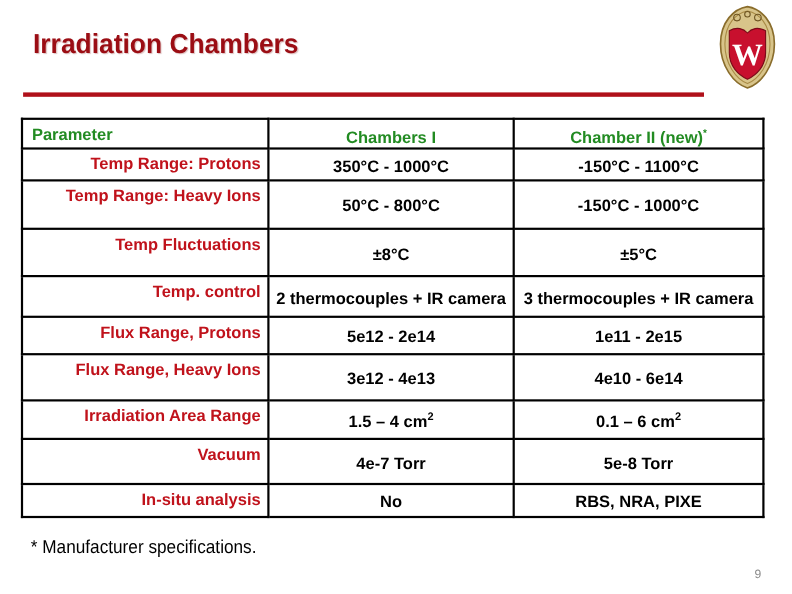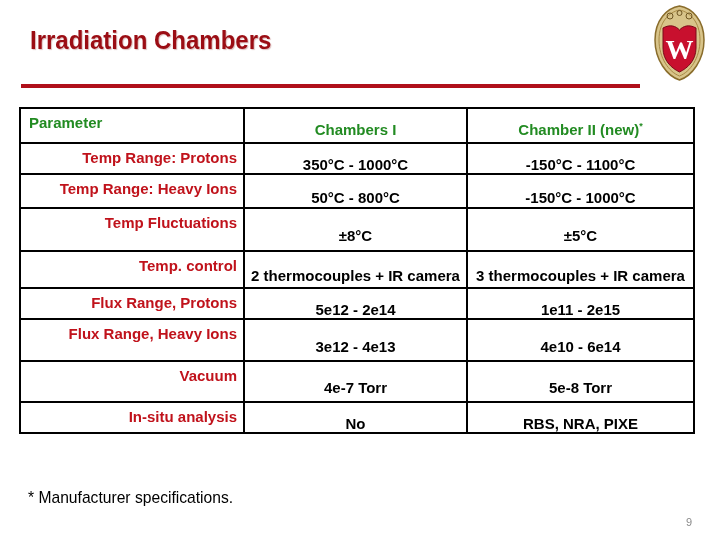--- a/index.html
+++ b/index.html
@@ -76,21 +76,21 @@
       text-align: left;
       color: #228b22;
       padding-left: 8px;
       padding-top: 5px;
     }
     table.spec-table tr.header td.col {
       padding-top: 8px;
     }
     table.spec-table td.val {
       font-weight: bold;
-      padding-top: 12px;
+      padding-top: 3px;
     }
     sup.star {
       font-size: 9px;
       vertical-align: super;
       line-height: 0;
     }
     sup.sq {
       font-size: 10px;
       vertical-align: super;
       line-height: 0;
@@ -128,54 +128,59 @@
   <text x="27.5" y="55" text-anchor="middle" font-family="Liberation Serif, serif" font-size="28" font-weight="bold" fill="#ffffff">W</text>
 </svg>
 
 <table class="spec-table">
   <colgroup>
     <col style="width:224px">
     <col style="width:223px">
     <col style="width:227px">
   </colgroup>
   <tbody>
-      <tr class="header" style="height:35px">
+      <tr class="header" style="height:27px">
     <td class="param">Parameter</td>
     <td class="col"><span>Chambers I</span></td>
     <td class="col"><span>Chamber II (new)</span><sup class="star">*</sup></td>
   </tr>
   <tr style="height:29px">
     <td class="param">Temp Range: Protons</td>
     <td class="val">350°C - 1000°C</td>
     <td class="val">-150°C - 1100°C</td>
   </tr>
-  <tr style="height:34px">
+  <tr style="height:44px">
     <td class="param">Temp Range: Heavy Ions</td>
     <td class="val">50°C - 800°C</td>
     <td class="val">-150°C - 1000°C</td>
   </tr>
   <tr style="height:43px">
     <td class="param">Temp Fluctuations</td>
     <td class="val">±8°C</td>
     <td class="val">±5°C</td>
   </tr>
   <tr style="height:37px">
     <td class="param">Temp. control</td>
     <td class="val">2 thermocouples + IR camera</td>
     <td class="val">3 thermocouples + IR camera</td>
   </tr>
-  <tr style="height:26px">
+  <tr style="height:34px">
     <td class="param">Flux Range, Protons</td>
     <td class="val">5e12 - 2e14</td>
     <td class="val">1e11 - 2e15</td>
   </tr>
   <tr style="height:42px">
     <td class="param">Flux Range, Heavy Ions</td>
     <td class="val">3e12 - 4e13</td>
     <td class="val">4e10 - 6e14</td>
+  </tr>
+  <tr style="height:35px">
+    <td class="param">Irradiation Area Range</td>
+    <td class="val"><span>1.5 – 4 cm</span><sup class="sq">2</sup></td>
+    <td class="val"><span>0.1 – 6 cm</span><sup class="sq">2</sup></td>
   </tr>
   <tr style="height:41px">
     <td class="param">Vacuum</td>
     <td class="val">4e-7 Torr</td>
     <td class="val">5e-8 Torr</td>
   </tr>
   <tr style="height:30px">
     <td class="param">In-situ analysis</td>
     <td class="val">No</td>
     <td class="val">RBS, NRA, PIXE</td>

